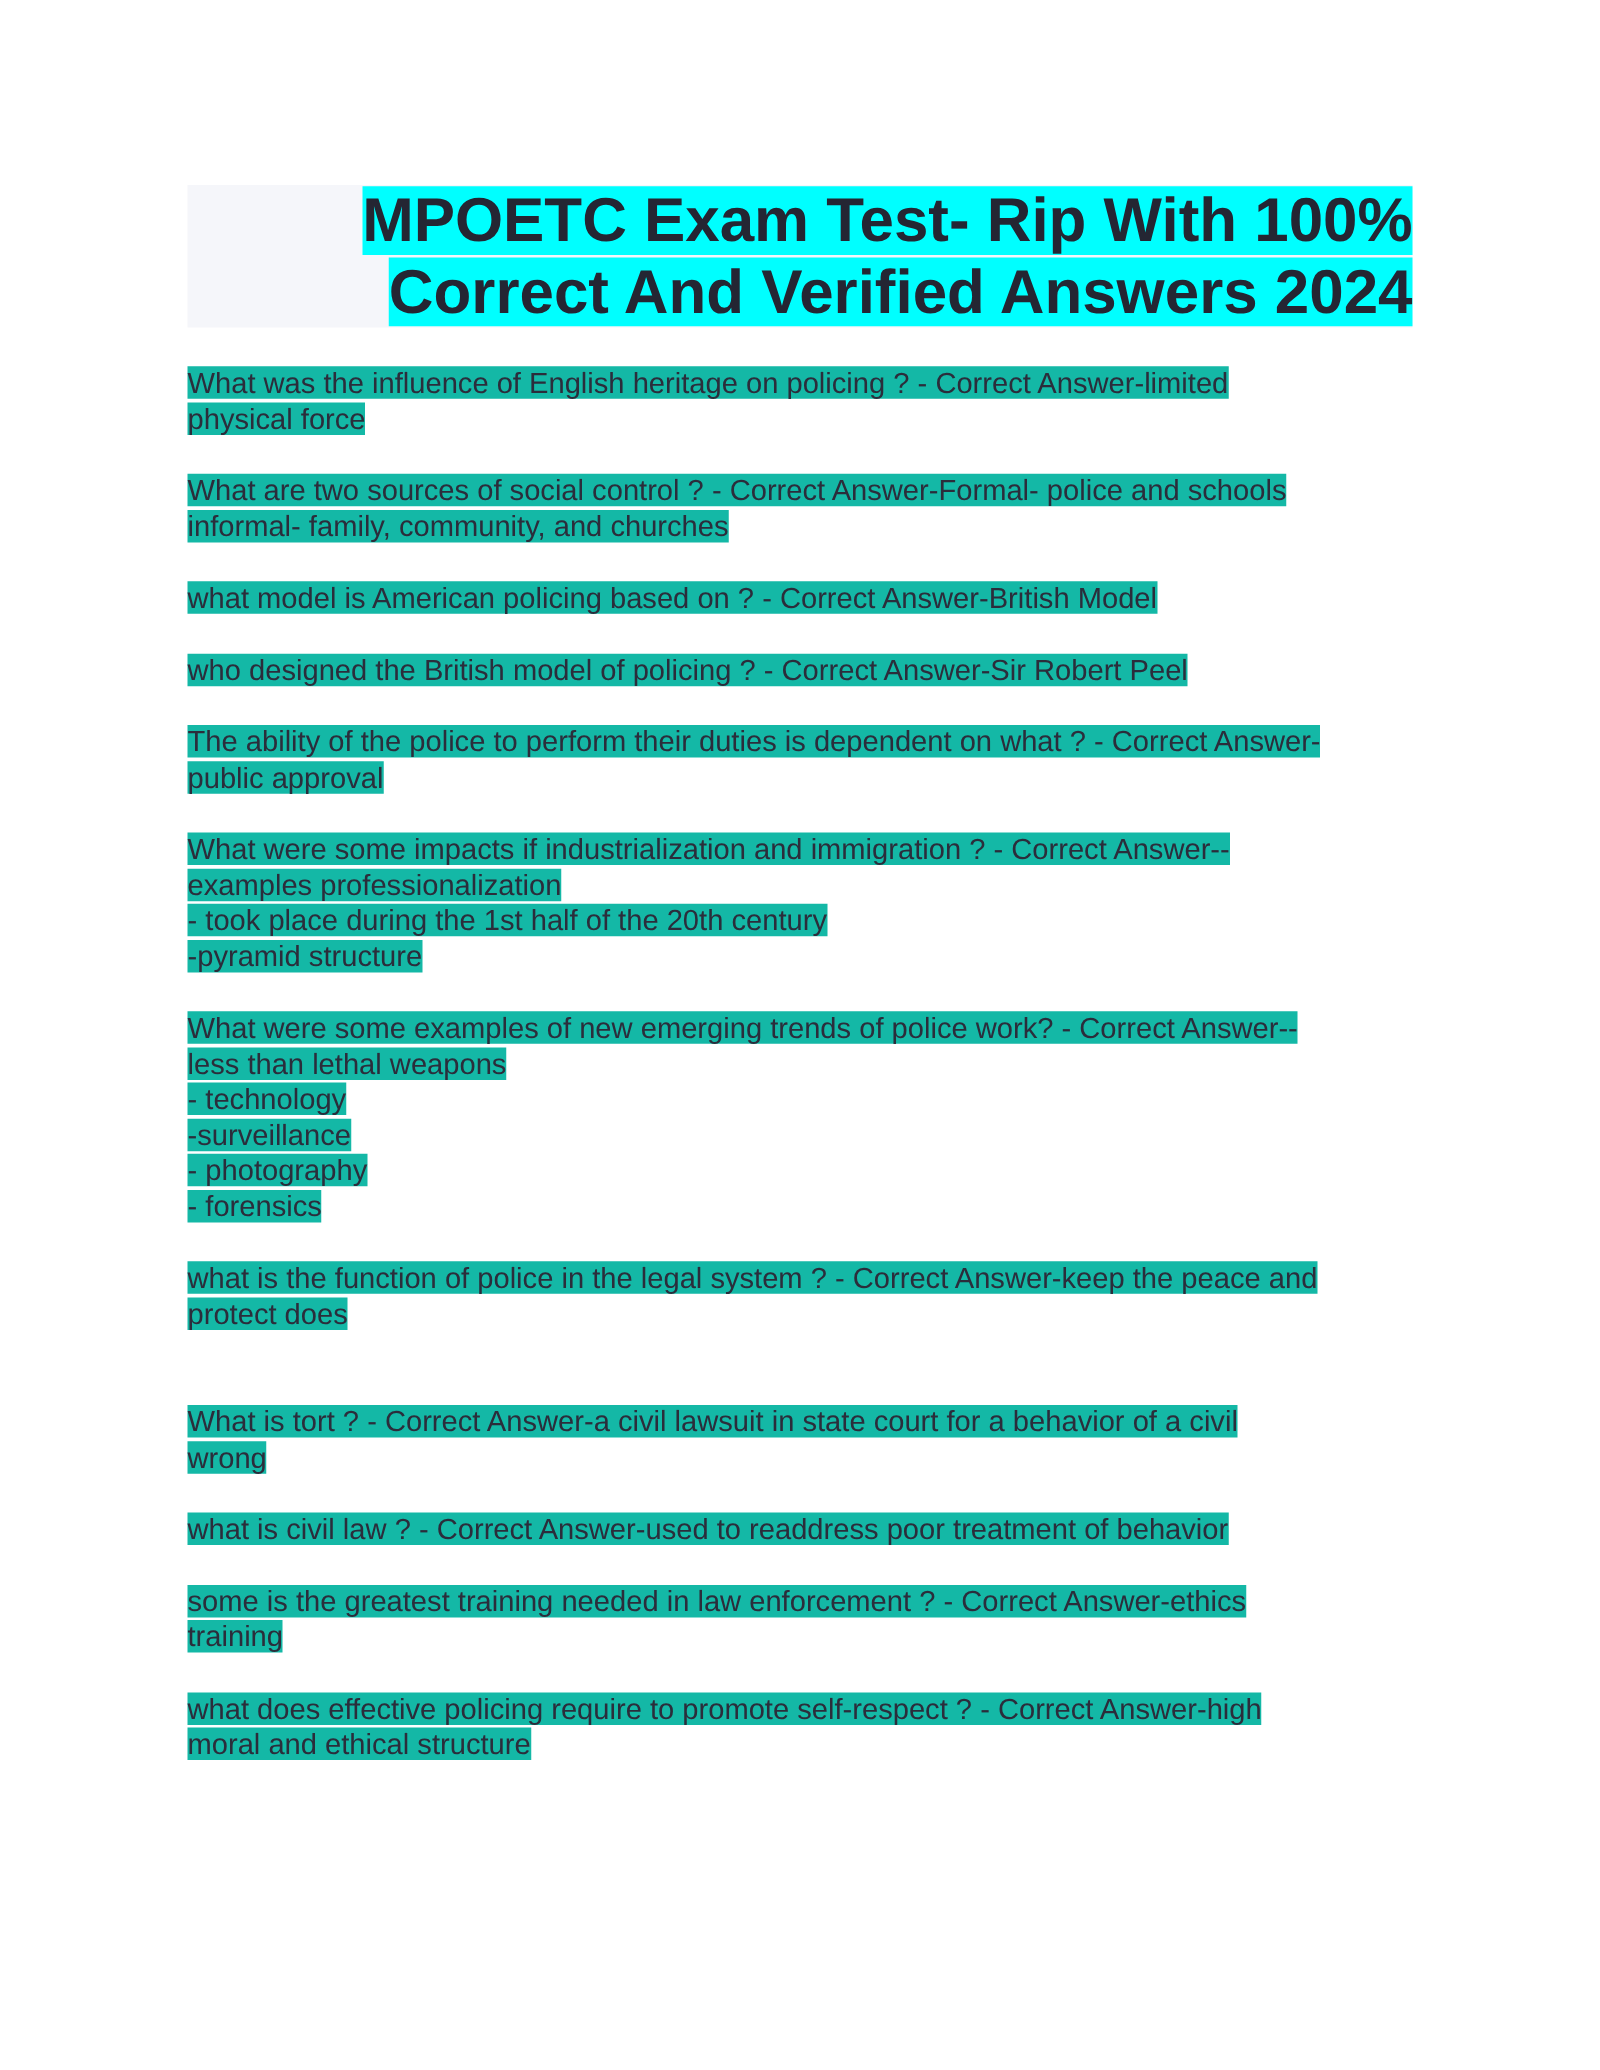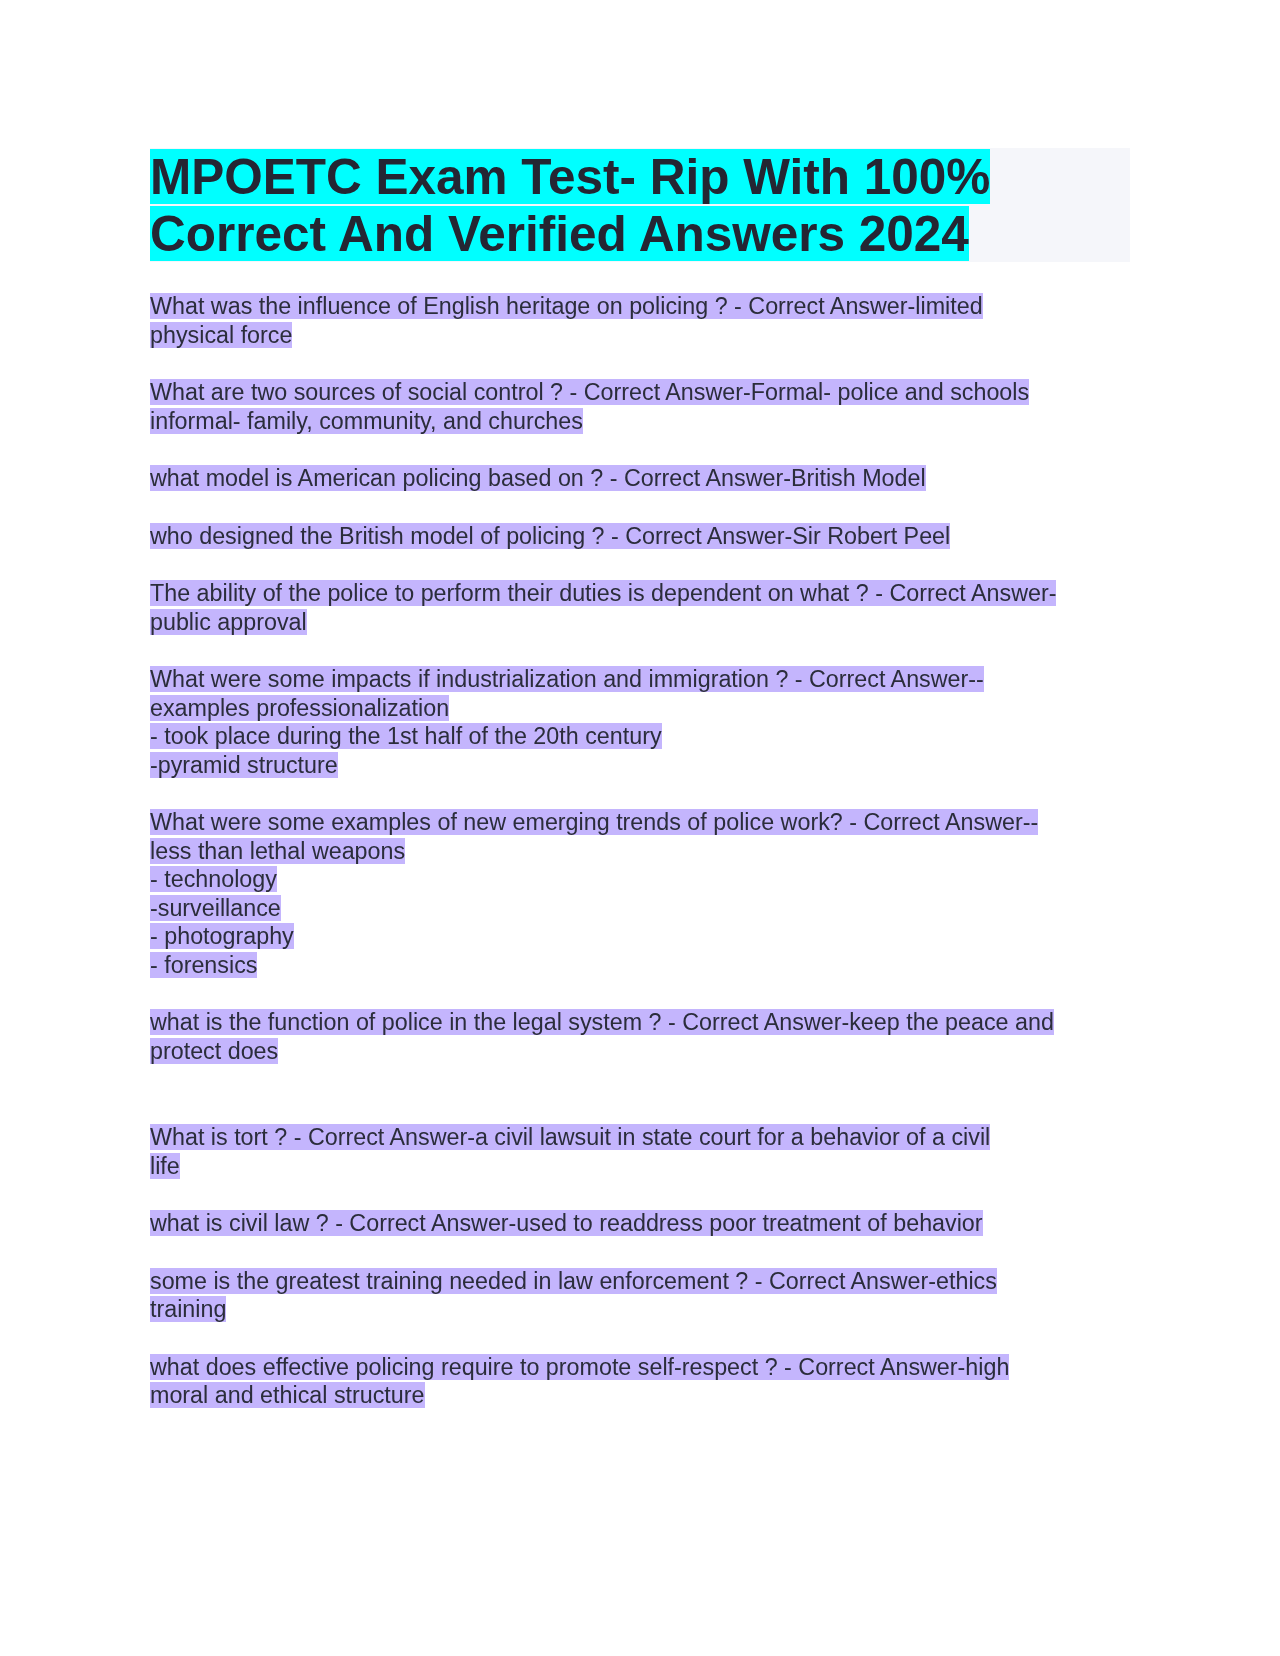--- a/index.html
+++ b/index.html
@@ -1,23 +1,23 @@
 <!DOCTYPE html>
 <html><head>
 <meta charset="utf-8">
 <style>
   html, body { margin: 0; padding: 0; background: #ffffff; }
   body { width: 1280px; height: 1656px; position: relative; overflow: hidden;
          font-family: "Liberation Sans", sans-serif; color: #2b2d3b; }
   .page { position: absolute; left: 150px; top: 148px; width: 980px; }
-  .title-block { background: #f5f6fa; width: 980px; padding: 0; margin: 0; }
+  .title-block { background: #f5f6fa; width: 980px; padding: 0; margin: 0; text-align: right; }
   .title { font-size: 49.5px; font-weight: bold; line-height: 57px; margin: 0; color: #242633; }
   .title span { background: #00ffff; }
   .qa { margin: 0; font-size: 23.3px; line-height: 28.5px; }
-  .qa span.hl { background: #c4b5fd; }
+  .qa span.hl { background: #14b8a6; }
   .gap { height: 29px; }
 </style>
 </head>
 <body>
 
 <div class="page">
   <div class="title-block">
     <h1 class="title">
       <span>MPOETC Exam Test- Rip With 100%</span><br>
       <span>Correct And Verified Answers 2024</span>
@@ -35,21 +35,21 @@
       <div class="gap"></div>
       <p class="qa"><span class="hl">The ability of the police to perform their duties is dependent on what ? - Correct Answer-</span><br><span class="hl">public approval</span></p>
       <div class="gap"></div>
       <p class="qa"><span class="hl">What were some impacts if industrialization and immigration ? - Correct Answer--</span><br><span class="hl">examples professionalization</span><br><span class="hl">- took place during the 1st half of the 20th century</span><br><span class="hl">-pyramid structure</span><br></p>
       <div class="gap"></div>
       <p class="qa"><span class="hl">What were some examples of new emerging trends of police work? - Correct Answer--</span><br><span class="hl">less than lethal weapons</span><br><span class="hl">- technology</span><br><span class="hl">-surveillance</span><br><span class="hl">- photography</span><br><span class="hl">- forensics</span></p>
       <div class="gap"></div>
       <p class="qa"><span class="hl">what is the function of police in the legal system ? - Correct Answer-keep the peace and</span><br><span class="hl">protect does</span></p>
       <div class="gap"></div>
       <div class="gap"></div>
-      <p class="qa"><span class="hl">What is tort ? - Correct Answer-a civil lawsuit in state court for a behavior of a civil</span><br><span class="hl">life</span></p>
+      <p class="qa"><span class="hl">What is tort ? - Correct Answer-a civil lawsuit in state court for a behavior of a civil</span><br><span class="hl">wrong</span></p>
       <div class="gap"></div>
       <p class="qa"><span class="hl">what is civil law ? - Correct Answer-used to readdress poor treatment of behavior</span></p>
       <div class="gap"></div>
       <p class="qa"><span class="hl">some is the greatest training needed in law enforcement ? - Correct Answer-ethics</span><br><span class="hl">training</span></p>
       <div class="gap"></div>
       <p class="qa"><span class="hl">what does effective policing require to promote self-respect ? - Correct Answer-high</span><br><span class="hl">moral and ethical structure</span></p>
     </div>
 </div>
 
 </body></html>

